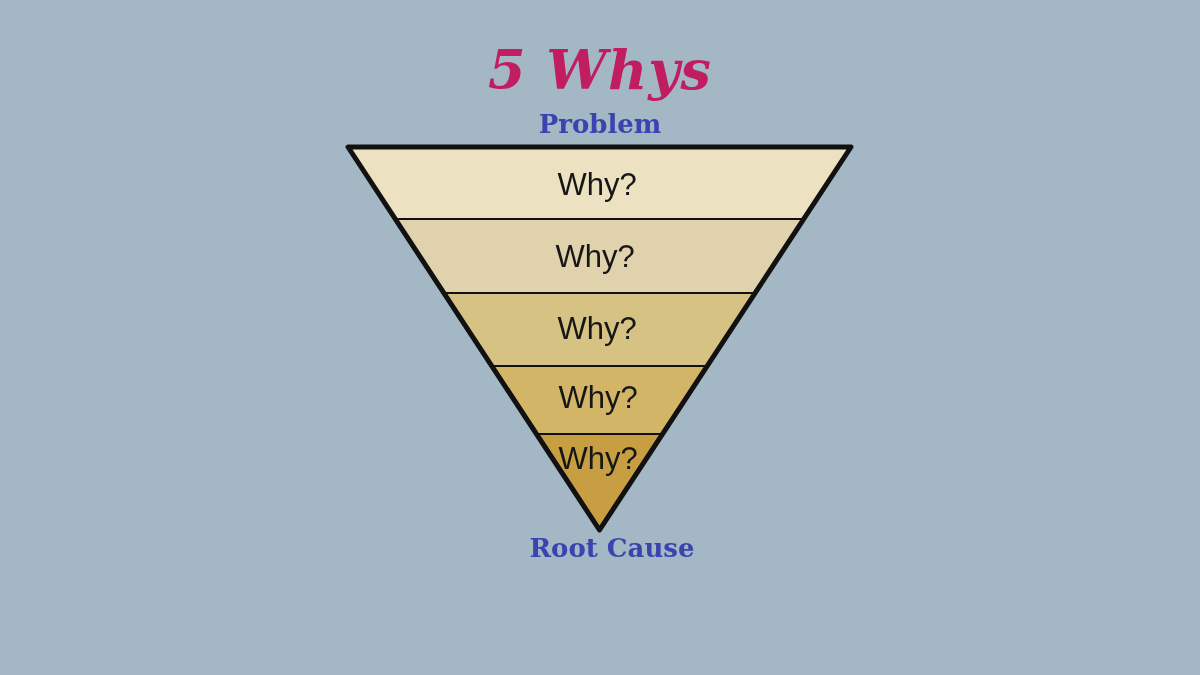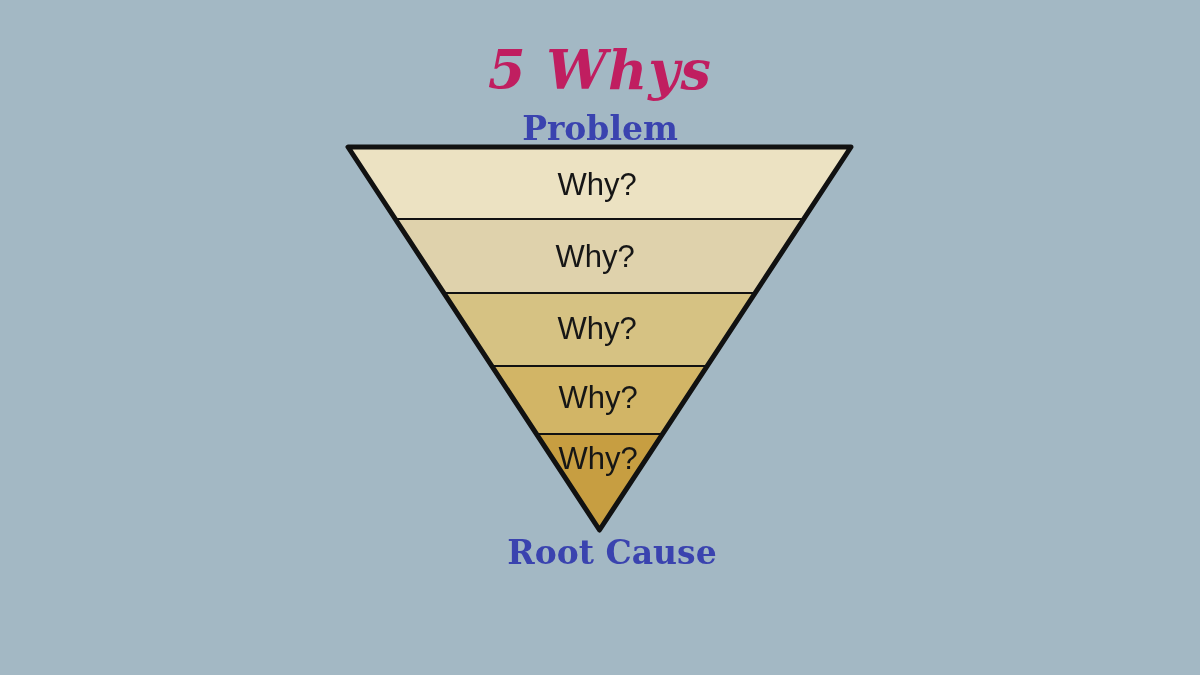--- a/index.html
+++ b/index.html
@@ -31,21 +31,21 @@
     font-style: italic;
     color: #C01E60;
     letter-spacing: 1px;
   }
   .endpoint-label {
     position: absolute;
     left: 0;
     width: 100%;
     text-align: center;
     font-family: "DejaVu Serif", serif;
-    font-size: 33px;
+    font-size: 26px;
     font-weight: bold;
     color: #3A43AF;
   }
   .endpoint-label.top { top: 109px; }
   .endpoint-label.bottom { top: 533px; }
   .pyramid-svg {
     position: absolute;
     top: 0;
     left: 0;
   }

